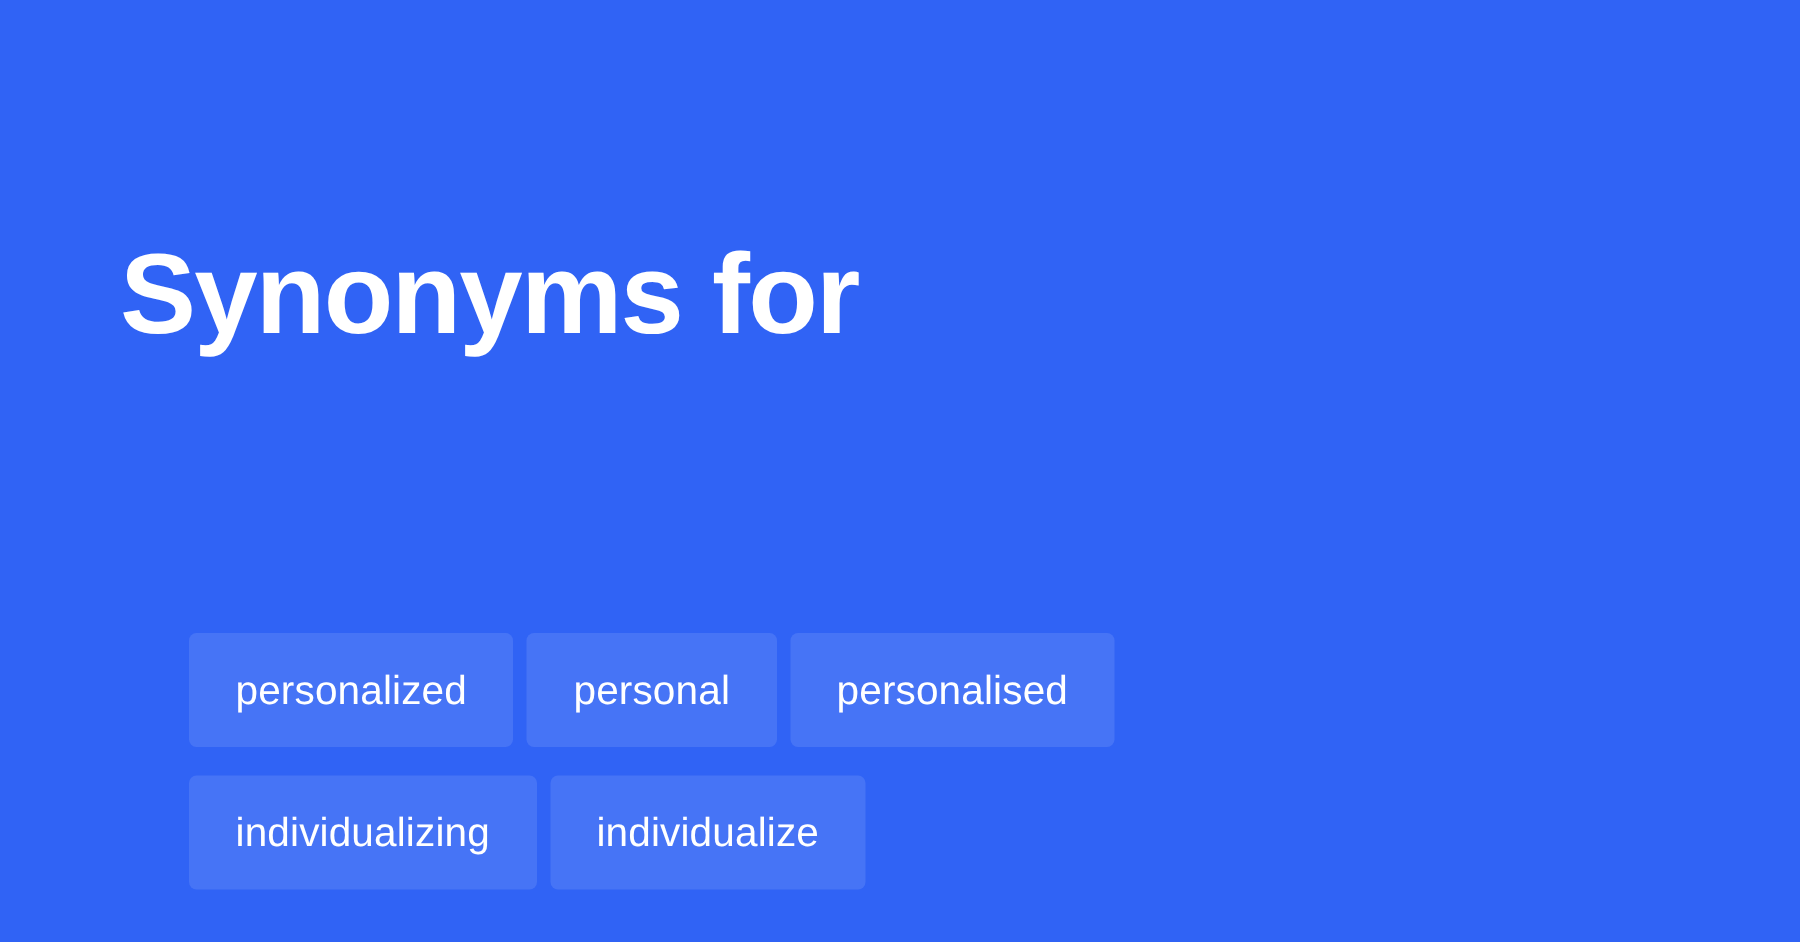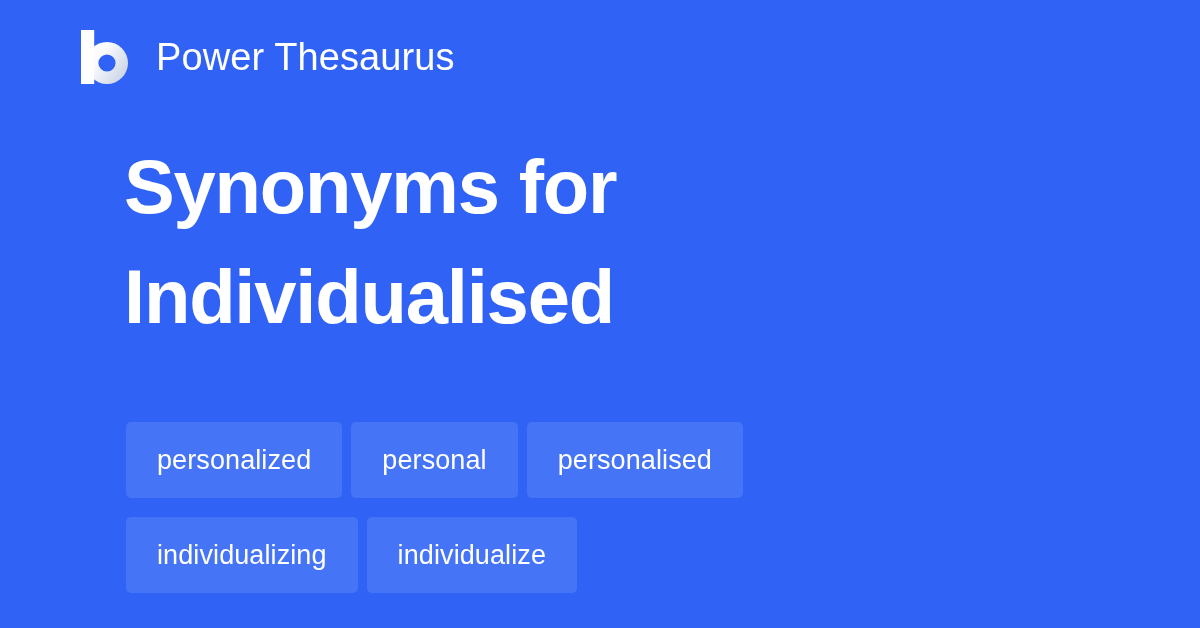--- a/index.html
+++ b/index.html
@@ -49,23 +49,22 @@
     font-weight: 400;
     letter-spacing: 0.1px;
     white-space: nowrap;
     text-transform: capitalize;
   }
 
   
   .headline {
     position: absolute;
     left: 80px;
-    top: 132px;
+    top: 142px;
     width: 1040px;
-    margin-left: 44px;
   }
 
   .headline-line {
     display: block;
     color: #FFFFFF;
     font-size: 76px;
     font-weight: 700;
     line-height: 110px;
     letter-spacing: -1.2px;
     white-space: nowrap;
@@ -104,46 +103,23 @@
     letter-spacing: 0.1px;
     white-space: nowrap;
     user-select: none;
   }
 </style>
 </head>
 <body>
 
 <div class="card">
 
-  <div class="brand">
-    <svg class="logo-mark" viewBox="0 0 52 54" aria-hidden="true">
-      <defs>
-        <linearGradient id="bowlGrad" x1="0" y1="0.15" x2="1" y2="0.85">
-          <stop offset="0%" stop-color="#FFFFFF"></stop>
-          <stop offset="42%" stop-color="#FAFBFE"></stop>
-          <stop offset="72%" stop-color="#DDE3EF"></stop>
-          <stop offset="100%" stop-color="#C6CFDE"></stop>
-        </linearGradient>
-        <mask id="bowlMask">
-          <rect x="0" y="0" width="52" height="54" fill="black"></rect>
-          <circle cx="27" cy="33" r="21" fill="white"></circle>
-          <circle cx="27" cy="33" r="8.6" fill="black"></circle>
-        </mask>
-      </defs>
-
-      <rect x="0" y="0" width="52" height="54" fill="url(#bowlGrad)" mask="url(#bowlMask)"></rect>
-
-      <rect x="1" y="0" width="13.2" height="54" fill="#FFFFFF"></rect>
-    </svg>
-    <span class="brand-name">power thesaurus</span>
-  </div>
 
   <div class="headline">
     <span class="headline-line">Synonyms for</span>
-    <span class="headline-line">Individualised</span>
   </div>
 
   <div class="tag-grid">
     <div class="tag-row">
       <div class="tag">personalized</div>
       <div class="tag">personal</div>
       <div class="tag">personalised</div>
     </div>
     <div class="tag-row">
       <div class="tag">individualizing</div>

